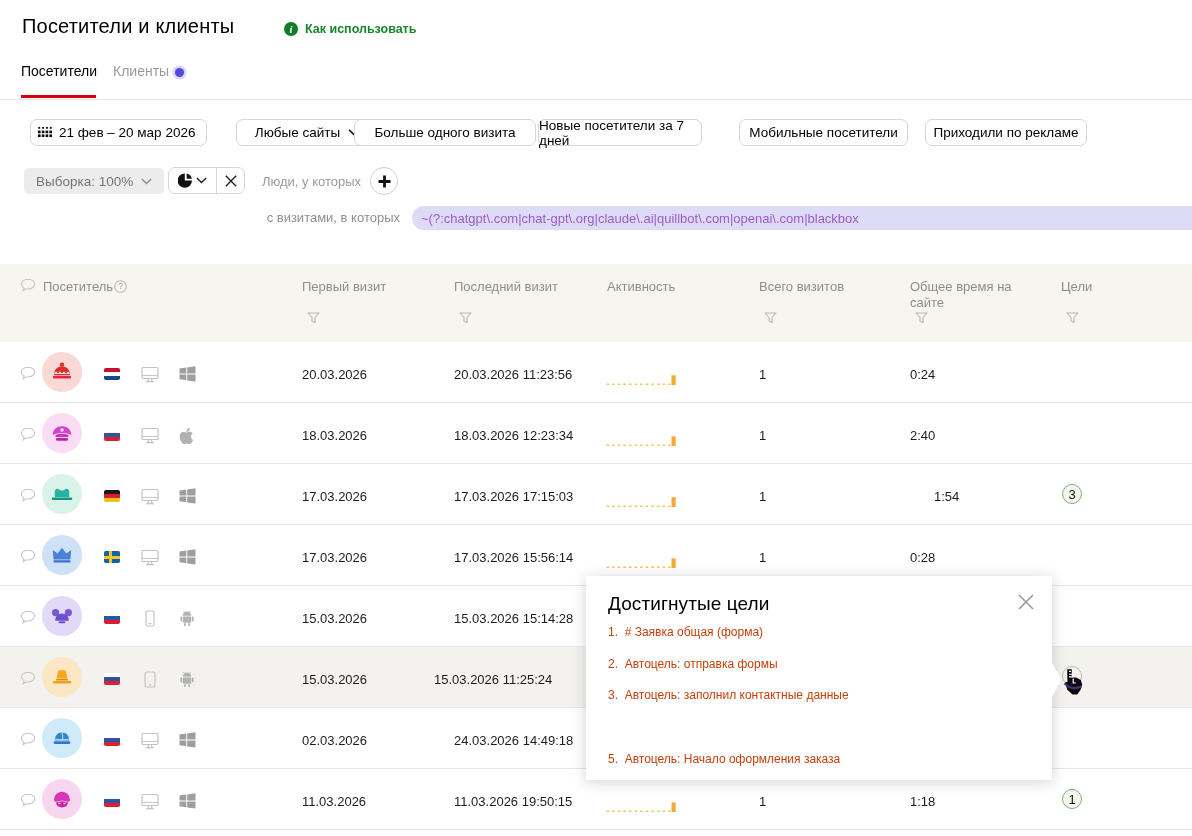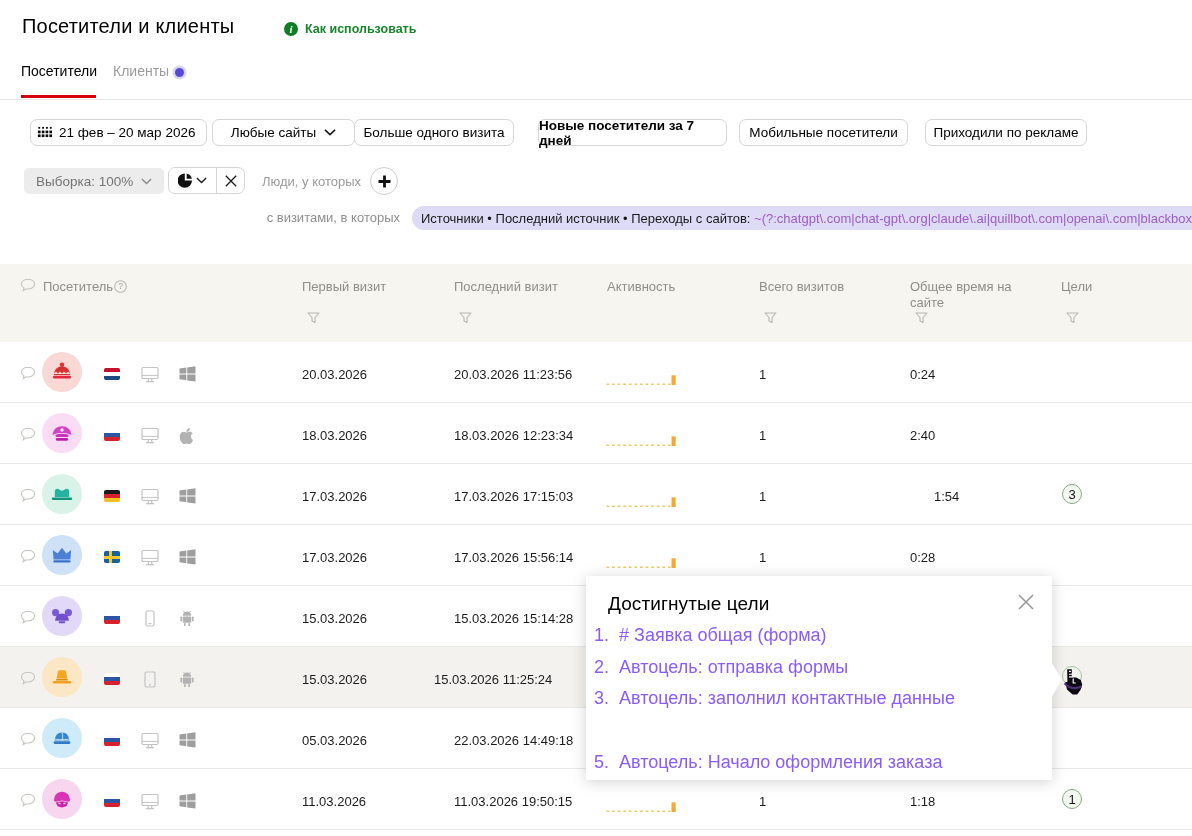--- a/index.html
+++ b/index.html
@@ -36,21 +36,21 @@
   .cell { position:absolute; font-size:13px; color:#1c1c1c; top:25px; }
   .avatar { position:absolute; left:42px; top:10px; width:40px; height:40px; border-radius:50%; display:flex; align-items:center; justify-content:center; }
   .flag { position:absolute; left:104px; top:26px; width:16px; height:12px; border-radius:2px; overflow:hidden; box-shadow:inset 0 0 1px rgba(0,0,0,.25); }
   .devic { position:absolute; left:141px; top:24px; }
   .osic { position:absolute; left:179px; top:23.5px; }
   .spark { position:absolute; left:606px; top:0; }
   .badge { position:absolute; left:1062px; top:20px; width:20px; height:20px; border:1px solid #87a787; background:#f3f9ee; border-radius:50%; color:#151515; font-size:13px; display:flex; align-items:center; justify-content:center; }
 
   .popup { left:586px; top:576px; width:466px; height:204px; background:#fff; box-shadow:0 2px 14px rgba(0,0,0,.18); z-index:50; }
   .popup h3 { position:absolute; left:22px; top:17px; font-size:19px; font-weight:400; color:#000; letter-spacing:0.1px; }
-  .pitem { position:absolute; left:8px; font-size:18px; color:#8b5cf6; }
+  .pitem { position:absolute; left:22px; font-size:12px; color:#c2410c; }
   .pclose { position:absolute; right:17px; top:17px; width:18px; height:18px; }
 </style>
 </head>
 <body>
   <div class="abs hdr-title">Посетители и клиенты</div>
   <div class="abs howto">
     <div class="ic">i</div>
     <div class="tx">Как использовать</div>
   </div>
   <div class="abs tab1">Посетители</div>
@@ -66,25 +66,25 @@
       <rect x="15.399999999999999" y="0.8" width="2.2" height="2.2" fill="#0a0a0a"></rect>
       <rect x="1.1" y="5.199999999999999" width="3.2" height="3.2" fill="#0a0a0a"></rect>
       <rect x="5.699999999999999" y="5.199999999999999" width="3.2" height="3.2" fill="#0a0a0a"></rect>
       <rect x="10.299999999999999" y="5.199999999999999" width="3.2" height="3.2" fill="#0a0a0a"></rect>
       <rect x="14.899999999999999" y="5.199999999999999" width="3.2" height="3.2" fill="#0a0a0a"></rect>
       <rect x="1.1" y="9.799999999999999" width="3.2" height="3.2" fill="#0a0a0a"></rect>
       <rect x="5.699999999999999" y="9.799999999999999" width="3.2" height="3.2" fill="#0a0a0a"></rect>
       <rect x="10.299999999999999" y="9.799999999999999" width="3.2" height="3.2" fill="#0a0a0a"></rect>
       <rect x="14.899999999999999" y="9.799999999999999" width="3.2" height="3.2" fill="#0a0a0a"></rect>
     </svg>21 фев – 20 мар 2026</div>
-  <div class="abs fbtn" style="left:212px; width:143px;">Любые сайты<svg width="12" height="7" viewBox="0 0 12 7" style="margin-left:8px;">
+  <div class="abs fbtn" style="left:236px; width:143px;">Любые сайты<svg width="12" height="7" viewBox="0 0 12 7" style="margin-left:8px;">
       <path d="M1 0.8 L6 5.6 L11 0.8" stroke="#1a1a1a" stroke-width="1.6" fill="none"></path>
     </svg></div>
-  <div class="abs fbtn" style="left:354px; width:160px;">Больше одного визита</div>
-  <div class="abs fbtn" style="left:538px; width:189px;font-weight:bold;">Новые посетители за 7 дней</div>
+  <div class="abs fbtn" style="left:354px; width:182px;">Больше одного визита</div>
+  <div class="abs fbtn" style="left:538px; width:164px;">Новые посетители за 7 дней</div>
   <div class="abs fbtn" style="left:739px; width:169px;">Мобильные посетители</div>
   <div class="abs fbtn" style="left:925px; width:162px;">Приходили по рекламе</div>
 
   <div class="abs sample">Выборка: 100%<svg width="11" height="7" viewBox="0 0 12 7" style="margin-left:8px;">
       <path d="M1 0.8 L6 5.6 L11 0.8" stroke="#8a8a8a" stroke-width="1.5" fill="none"></path>
     </svg></div>
   <div class="abs segck">
     <div class="s1">
       <svg width="15" height="15" viewBox="0 0 15 15">
         <path d="M6.8 7.6 V0.4 A7.2 7.2 0 1 0 14 7.6 Z" fill="#111"></path>
@@ -102,21 +102,20 @@
   </div>
   <div class="abs lyudi">Люди, у которых</div>
   <div class="abs plusbtn">
     <svg width="13" height="13" viewBox="0 0 13 13">
       <path d="M6.5 0.5 V12.5 M0.5 6.5 H12.5" stroke="#111" stroke-width="2.8"></path>
     </svg>
   </div>
 
   <div class="abs svizit">с визитами, в которых</div>
   <div class="abs pill">
-    <span>Источники&nbsp;•&nbsp;Последний источник&nbsp;•&nbsp;Переходы с сайтов:&nbsp;</span>
     <span class="purple">~(?:chatgpt\.com|chat-gpt\.org|claude\.ai|quillbot\.com|openai\.com|blackbox</span>
   </div>
 
   <div class="abs thead" id="thead">
     <div style="position:absolute;left:20px;top:14px;"><svg width="16" height="14" viewBox="0 0 16 14">
         <path d="M8 1.2 C4.2 1.2 1.4 3.4 1.4 6.1 c0 1.6 1 3 2.5 3.9 L3.3 12.6 L6.1 10.8 c0.6 0.14 1.24 0.2 1.9 0.2 3.8 0 6.6 -2.2 6.6 -4.9 S11.8 1.2 8 1.2 Z" fill="none" stroke="#c9c9c4" stroke-width="1.2"></path>
       </svg></div>
     <div class="th" style="left:43px;">Посетитель<svg width="13" height="13" viewBox="0 0 13 13" style="vertical-align:-2px; margin-left:1px;">
         <circle cx="6.5" cy="6.5" r="5.8" fill="none" stroke="#b9b8b2" stroke-width="1.1"></circle>
         <text x="6.5" y="9.3" font-size="8.5" fill="#9f9e99" text-anchor="middle" font-family="Liberation Sans">?</text>
@@ -390,22 +389,22 @@
           <line x1="1" y1="9.4" x2="17" y2="9.4" stroke="#c3c3c3" stroke-width="1"></line>
           <path d="M7.5 12.5 L7 15.5 H11 L10.5 12.5" fill="none" stroke="#c3c3c3" stroke-width="1.2"></path>
           <line x1="5" y1="15.7" x2="13" y2="15.7" stroke="#c3c3c3" stroke-width="1.2"></line>
         </svg></div>
       <div class="osic"><svg width="17" height="16" viewBox="0 0 17 16">
           <path d="M0.5 2.6 L7.3 1.6 V7.5 H0.5 Z" fill="#9e9e9e"></path>
           <path d="M8.2 1.45 L16.5 0.3 V7.5 H8.2 Z" fill="#9e9e9e"></path>
           <path d="M0.5 8.4 H7.3 V14.3 L0.5 13.3 Z" fill="#9e9e9e"></path>
           <path d="M8.2 8.4 H16.5 V15.6 L8.2 14.45 Z" fill="#9e9e9e"></path>
         </svg></div>
-      <div class="cell" style="left:302px;">05.03.2026</div>
-      <div class="cell" style="left:454px;">22.03.2026 14:49:18</div>
+      <div class="cell" style="left:302px;">02.03.2026</div>
+      <div class="cell" style="left:454px;">24.03.2026 14:49:18</div>
       <div class="spark" style="top:30px;"><svg width="72" height="14" viewBox="0 0 72 14">
           <line x1="0.5" y1="12.3" x2="64.5" y2="12.3" stroke="#eac95e" stroke-width="1.4" stroke-dasharray="2.6 3"></line>
           <rect x="65.5" y="3.3" width="4.2" height="9.7" fill="#f2ac36"></rect>
         </svg></div>
       <div class="cell" style="left:759px;">1</div>
       <div class="cell" style="left:910px;">0:51</div>
     </div>
   <div class="abs row" style="top:769px;text-decoration:underline;">
       <div style="position:absolute;left:20px;top:24px;"><svg width="16" height="14" viewBox="0 0 16 14">
           <path d="M8 1.2 C4.2 1.2 1.4 3.4 1.4 6.1 c0 1.6 1 3 2.5 3.9 L3.3 12.6 L6.1 10.8 c0.6 0.14 1.24 0.2 1.9 0.2 3.8 0 6.6 -2.2 6.6 -4.9 S11.8 1.2 8 1.2 Z" fill="none" stroke="#c9c9c4" stroke-width="1.2"></path>

